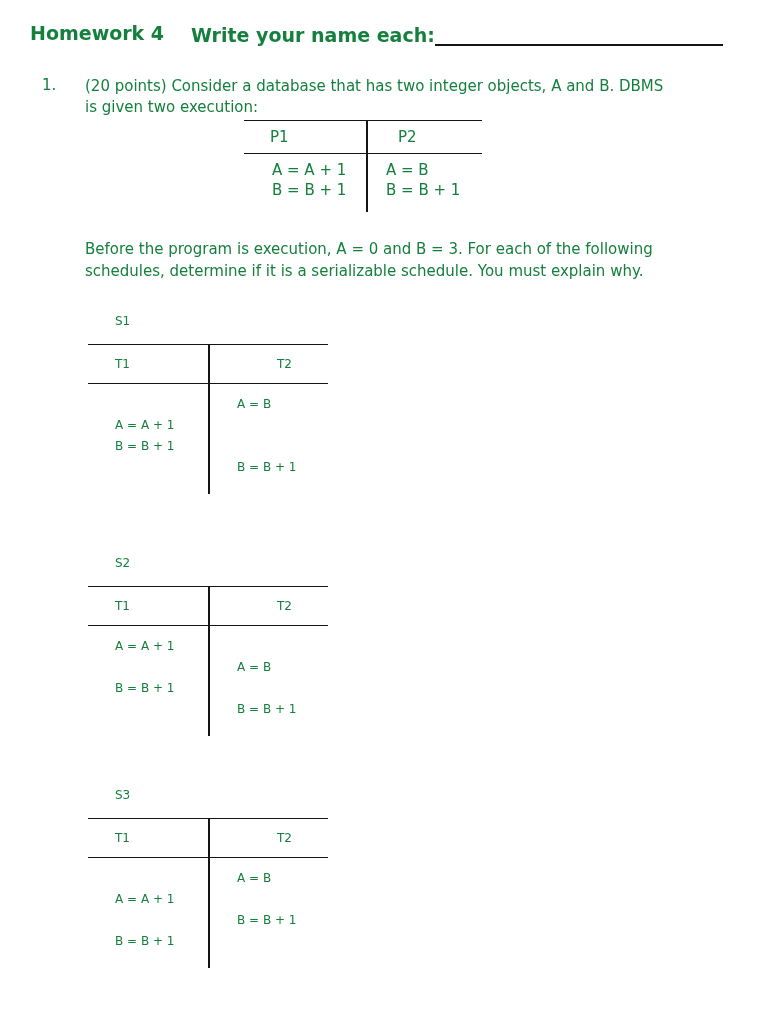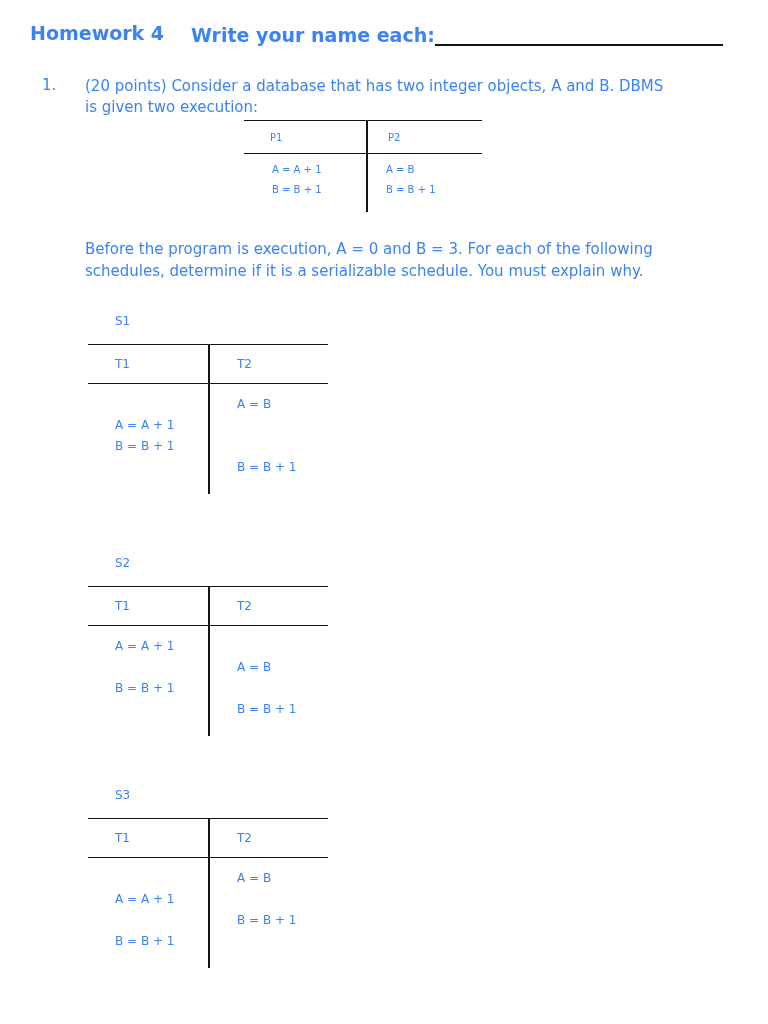--- a/index.html
+++ b/index.html
@@ -2,64 +2,64 @@
 <html><head>
 <meta charset="utf-8">
 <style>
   * { margin:0; padding:0; box-sizing:border-box; }
   html,body { background:#ffffff; }
   .page {
     position:relative;
     width:768px; height:1024px;
     background:#ffffff;
     font-family:"DejaVu Sans", sans-serif;
-    color:#3b82f6;
+    color:#15803d;
     overflow:hidden;
   }
   .line-rule { background:#141414; }
 
   
   .hw-title { position:absolute; left:30px; top:22px; font-size:19px; font-weight:700; }
   .name-row  { position:absolute; left:191px; top:22px; font-size:19px; font-weight:700; white-space:nowrap; }
   .name-blank {
     display:inline-block; width:288px; height:20px;
     border-bottom:2px solid #141414;
     position:relative; top:4px;
   }
 
   
   .q-number { position:absolute; left:42px; top:76px; font-size:15px; }
   .q-text   { position:absolute; left:85px; top:76px; font-size:15px; line-height:21px; }
   .q-text div, .instr div { white-space:nowrap; }
 
   
-  .ptable { position:absolute; left:244px; top:120px; width:238px; border-top:1.5px solid #141414; font-size:10px; }
+  .ptable { position:absolute; left:244px; top:120px; width:238px; border-top:1.5px solid #141414; font-size:15px; }
   .ptable .vline { position:absolute; left:122px; top:0; bottom:0; width:1.5px; background:#141414; }
   .phead { display:flex; align-items:center; height:33px; border-bottom:1.5px solid #141414; }
   .phead .c1 { width:122px; padding-left:26px; }
-  .phead .c2 { padding-left:22px; }
+  .phead .c2 { padding-left:32px; }
   .pbody { padding:6px 0 12px 0; }
   .prow { display:flex; line-height:20px; }
   .prow .c1 { width:122px; padding-left:28px; }
   .prow .c2 { padding-left:20px; }
 
   
   .instr { position:absolute; left:85px; top:239px; font-size:15px; line-height:21.5px; }
 
   
   .sched { position:absolute; left:88px; width:240px; font-size:12px; }
   #sched-1 { top:314px; }
   #sched-2 { top:556px; }
   #sched-3 { top:788px; }
   .sched-label { margin-left:27px; margin-bottom:16px; }
   .stable { position:relative; border-top:1.5px solid #141414; }
   .stable .vline { position:absolute; left:120px; top:0; bottom:0; width:1.5px; background:#141414; }
   .shead { display:flex; align-items:center; height:39px; border-bottom:1.5px solid #141414; }
   .shead .c1 { width:120px; padding-left:27px; }
-  .shead .c2 { padding-left:29px; }
+  .shead .c2 { padding-left:29px;margin-left:40px; }
   .sbody { padding:10px 0 16px 0; }
   .srow { display:flex; line-height:21px; }
   .srow .c1 { width:120px; padding-left:27px; }
   .srow .c2 { padding-left:29px; }
 </style>
 </head>
 <body>
 
 <div class="page">
 

